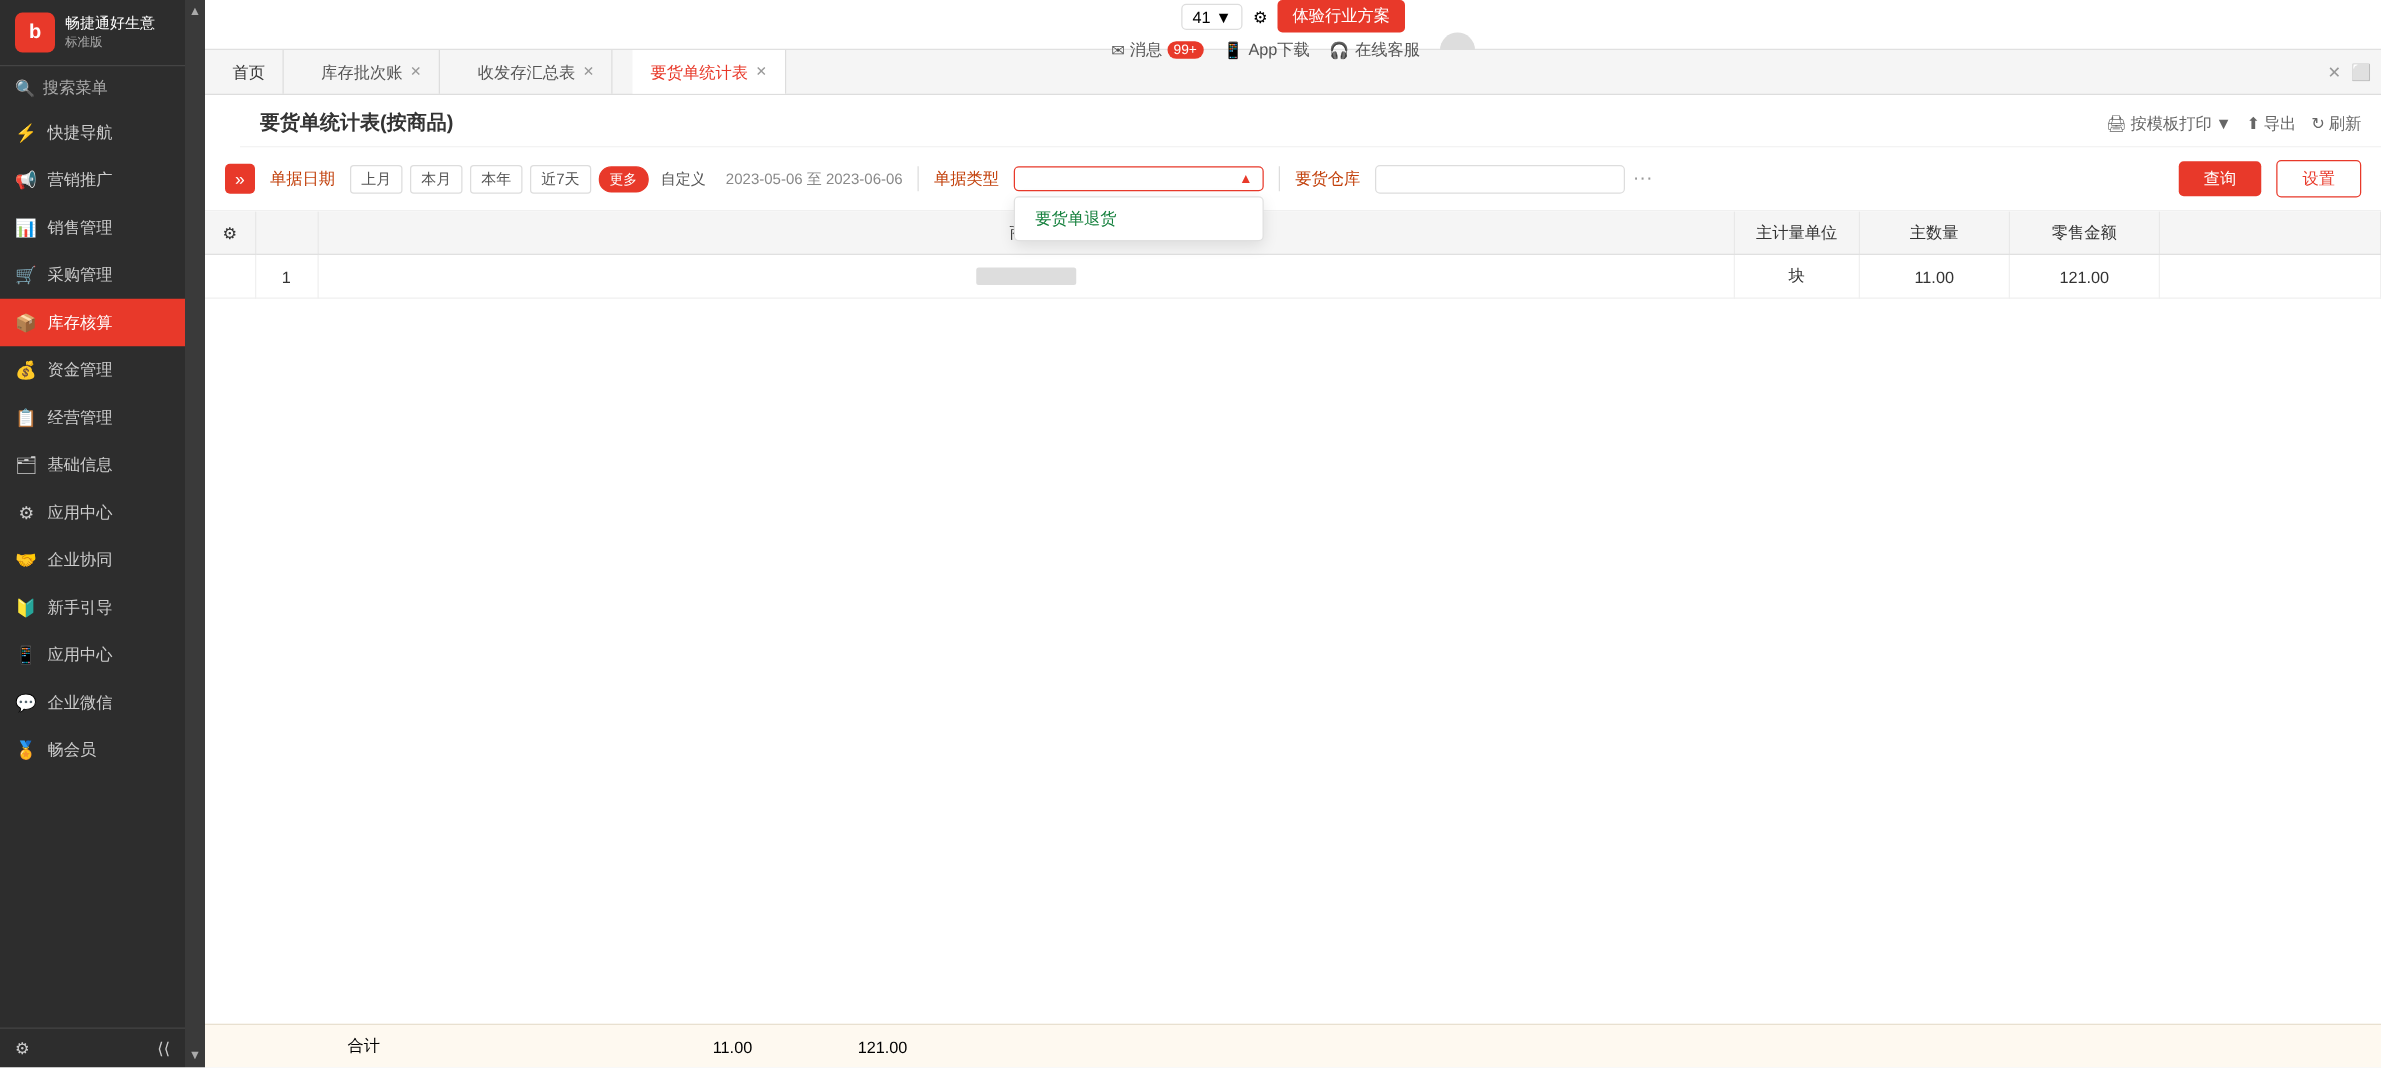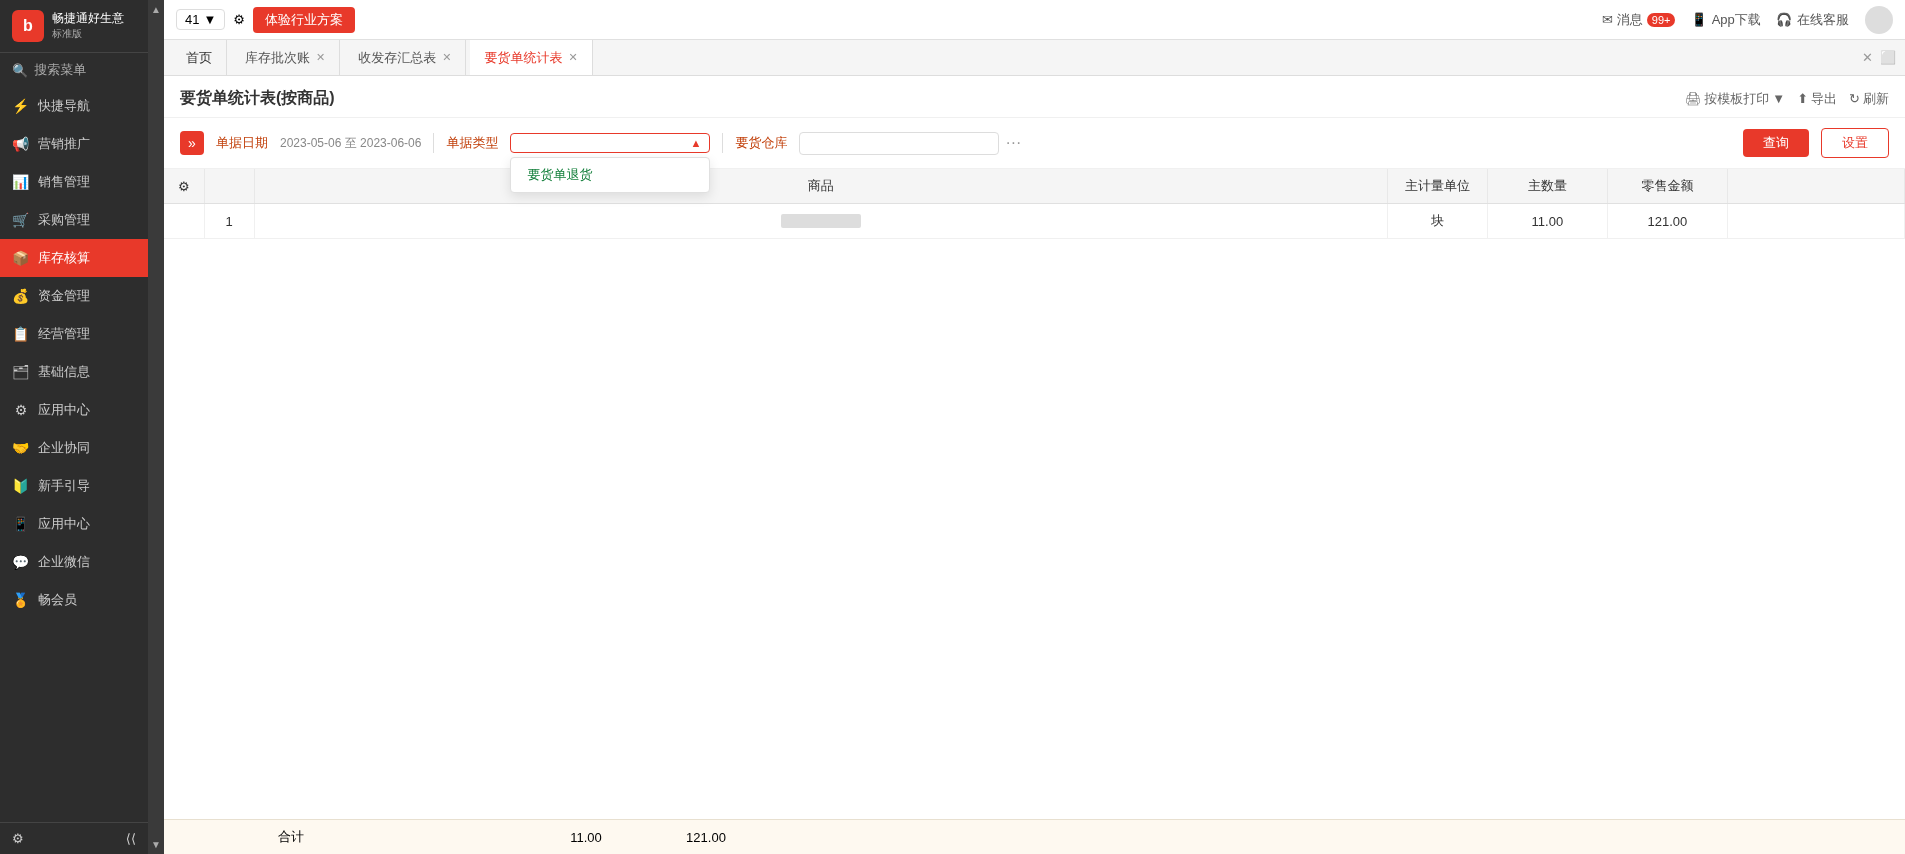--- a/index.html
+++ b/index.html
@@ -92,20 +92,21 @@
     
     .top-header {
       height: 40px;
       background: #fff;
       border-bottom: 1px solid #e0e0e0;
       display: flex;
       align-items: center;
       justify-content: space-between;
       padding: 0 12px;
       flex-shrink: 0;
+      flex-direction: column;
     }
     .header-left { display: flex; align-items: center; gap: 8px; }
     .store-selector {
       display: flex;
       align-items: center;
       gap: 4px;
       border: 1px solid #ddd;
       border-radius: 4px;
       padding: 2px 8px;
       font-size: 13px;
@@ -133,21 +134,21 @@
     .avatar { width: 28px; height: 28px; background: #ddd; border-radius: 50%; }
 
     
     .tab-bar {
       height: 36px;
       background: #f5f5f5;
       border-bottom: 1px solid #ddd;
       display: flex;
       align-items: center;
       padding: 0 8px;
-      gap: 4px;
+      gap: 16px;
       flex-shrink: 0;
     }
     .tab {
       display: flex;
       align-items: center;
       gap: 6px;
       padding: 6px 14px;
       font-size: 13px;
       cursor: pointer;
       border-right: 1px solid #ddd;
@@ -170,20 +171,21 @@
     }
 
     
     .page-title-bar {
       display: flex;
       align-items: center;
       justify-content: space-between;
       padding: 12px 16px 8px;
       border-bottom: 1px solid #f0f0f0;
       flex-shrink: 0;
+      margin-left: 28px;
     }
     .page-title { font-size: 16px; font-weight: 600; color: #333; }
     .page-actions { display: flex; align-items: center; gap: 12px; font-size: 13px; color: #666; }
     .action-link { cursor: pointer; display: flex; align-items: center; gap: 3px; }
 
     
     .filter-bar {
       background: #fff;
       padding: 10px 16px;
       border-bottom: 1px solid #f0f0f0;
@@ -489,20 +491,28 @@
         </div>
       </div>
     </div>
 
     <div class="filter-bar">
       <div class="filter-expand-btn">
         <span>»</span>
       </div>
 
       <span class="filter-label">单据日期</span>
+      <div class="date-quick-btns">
+        <button class="date-btn">上月</button>
+        <button class="date-btn">本月</button>
+        <button class="date-btn">本年</button>
+        <button class="date-btn">近7天</button>
+        <button class="date-btn more">更多</button>
+        <button class="date-btn custom">自定义</button>
+      </div>
       <span class="date-range">2023-05-06 至 2023-06-06</span>
 
       <div class="filter-separator"></div>
 
       <span class="filter-label">单据类型</span>
       <div class="dropdown-container">
         <div style="display:flex; align-items:center; border:1px solid #e8392a; border-radius:4px; padding:3px 8px; min-width:200px; cursor:pointer;">
           <span style="flex:1; font-size:13px; color:#e8392a;"></span>
           <span style="color:#e8392a; font-size:11px;">▲</span>
         </div>

